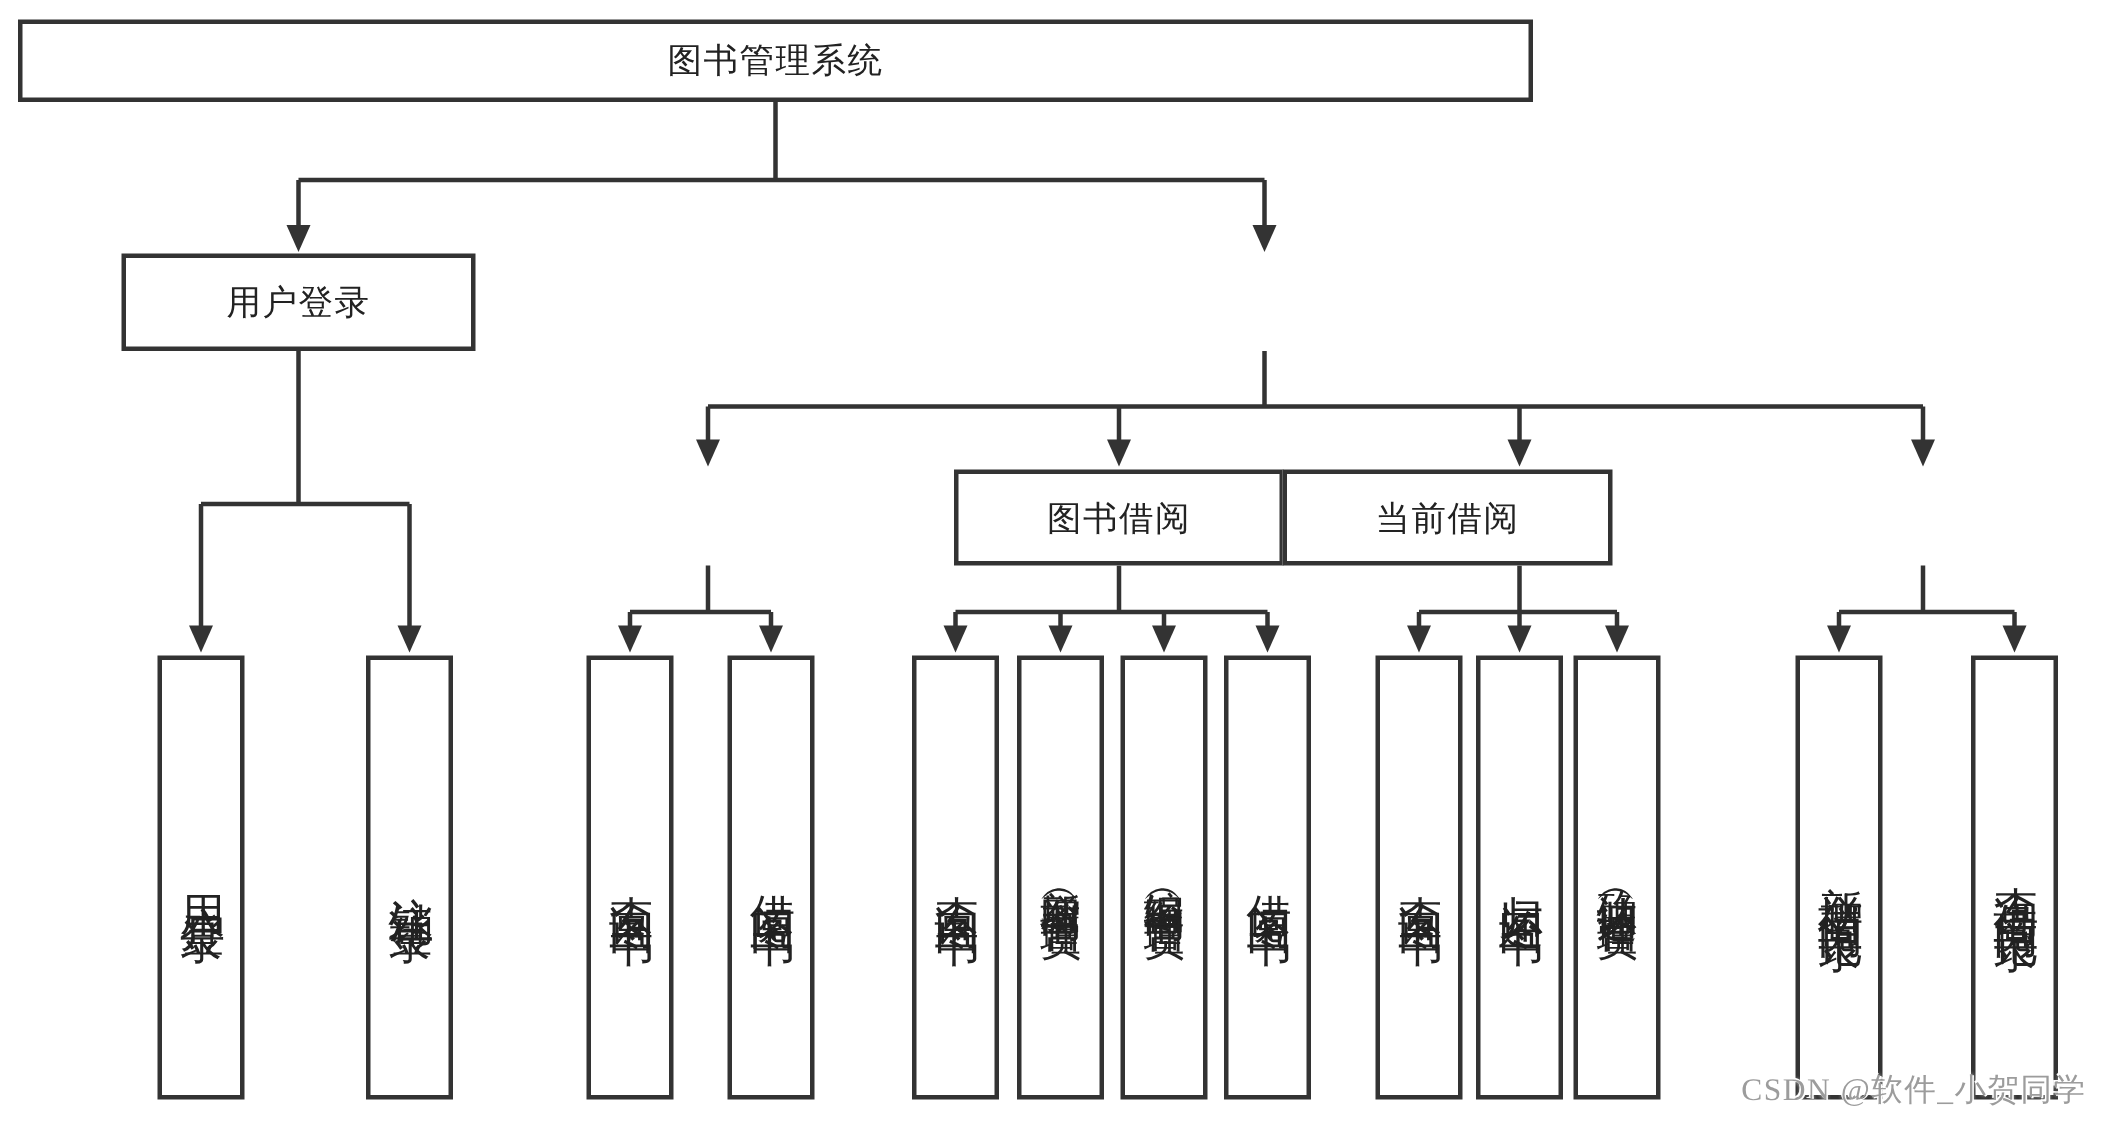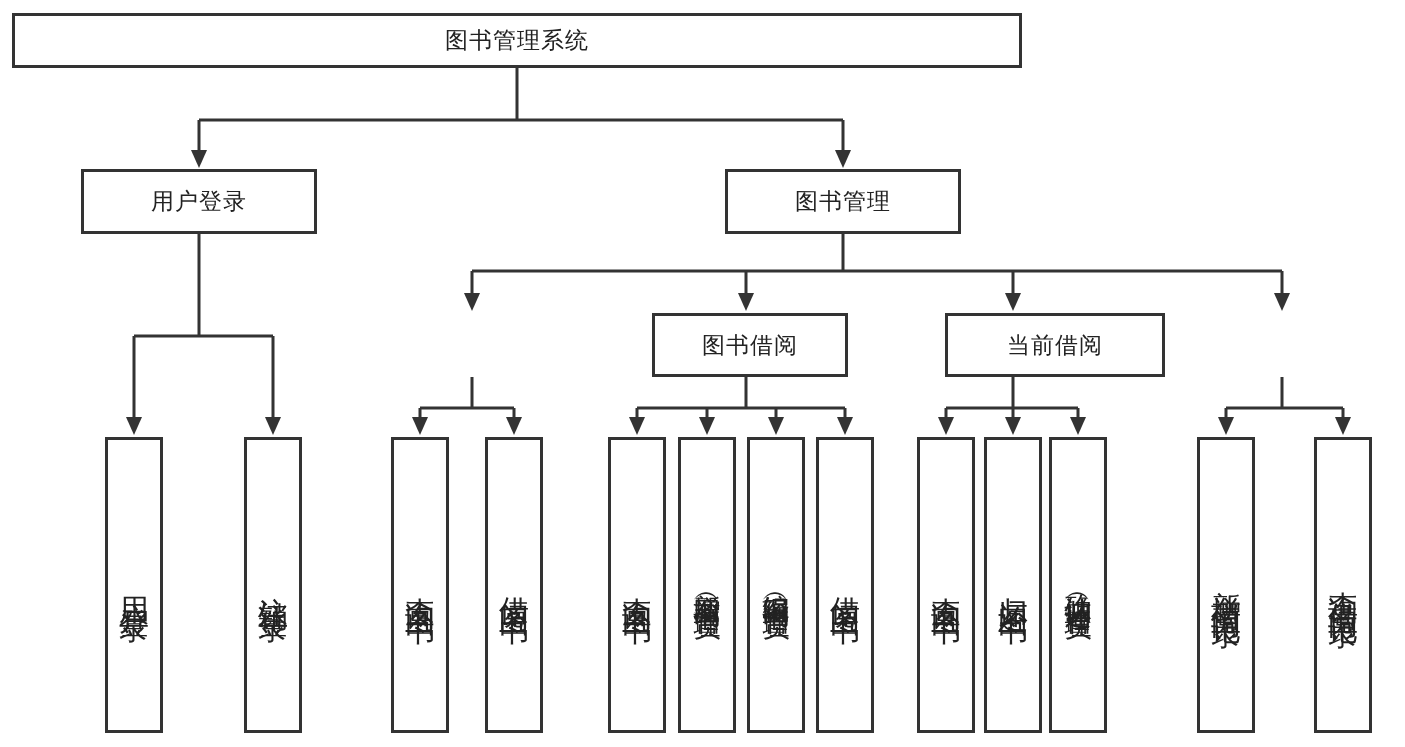--- a/index.html
+++ b/index.html
@@ -108,37 +108,37 @@
     <g>
       <path class="stroke" d="M1282 377 V408 M1226 408 H1343 M1226 408 V419 M1343 408 V419"></path>
       <polygon class="arrow" points="1218,417 1234,417 1226,435"></polygon>
       <polygon class="arrow" points="1335,417 1351,417 1343,435"></polygon>
     </g>
   </svg>
 
   <div class="node hbox root">图书管理系统</div>
 
   <div class="node hbox lvl2" style="left:81px">用户登录</div>
-  <div class="node hbox lvl2" style="left:725px">图书管理</div>
 
-  <div class="node hbox lvl3" style="left:652px;width:196px">图书借阅</div>
-  <div class="node hbox lvl3" style="left:945px;width:220px">当前借阅</div>
+  <div class="node hbox lvl3" style="left:636px;width:220px">图书借阅</div>
+  <div class="node hbox lvl3" style="left:855px;width:220px">当前借阅</div>
 
   <div class="node leaf" style="left:105px">用户登录</div>
   <div class="node leaf" style="left:244px">注销登录</div>
 
   <div class="node leaf" style="left:391px">查询图书</div>
   <div class="node leaf" style="left:485px">借阅图书</div>
 
   <div class="node leaf" style="left:608px">查询图书</div>
   <div class="node leaf tight" style="left:678px">新增图书（管理员）</div>
   <div class="node leaf tight" style="left:747px">编辑图书（管理员）</div>
   <div class="node leaf" style="left:816px">借阅图书</div>
 
   <div class="node leaf" style="left:917px">查询图书</div>
   <div class="node leaf" style="left:984px">归还图书</div>
   <div class="node leaf tight" style="left:1049px">确认归还（管理员）</div>
 
   <div class="node leaf" style="left:1197px">新增借阅记录</div>
   <div class="node leaf" style="left:1314px">查询借阅记录</div>
 
+  <div id="watermark">CSDN @软件_小贺同学</div>
 
 </div>
 
 </body></html>

